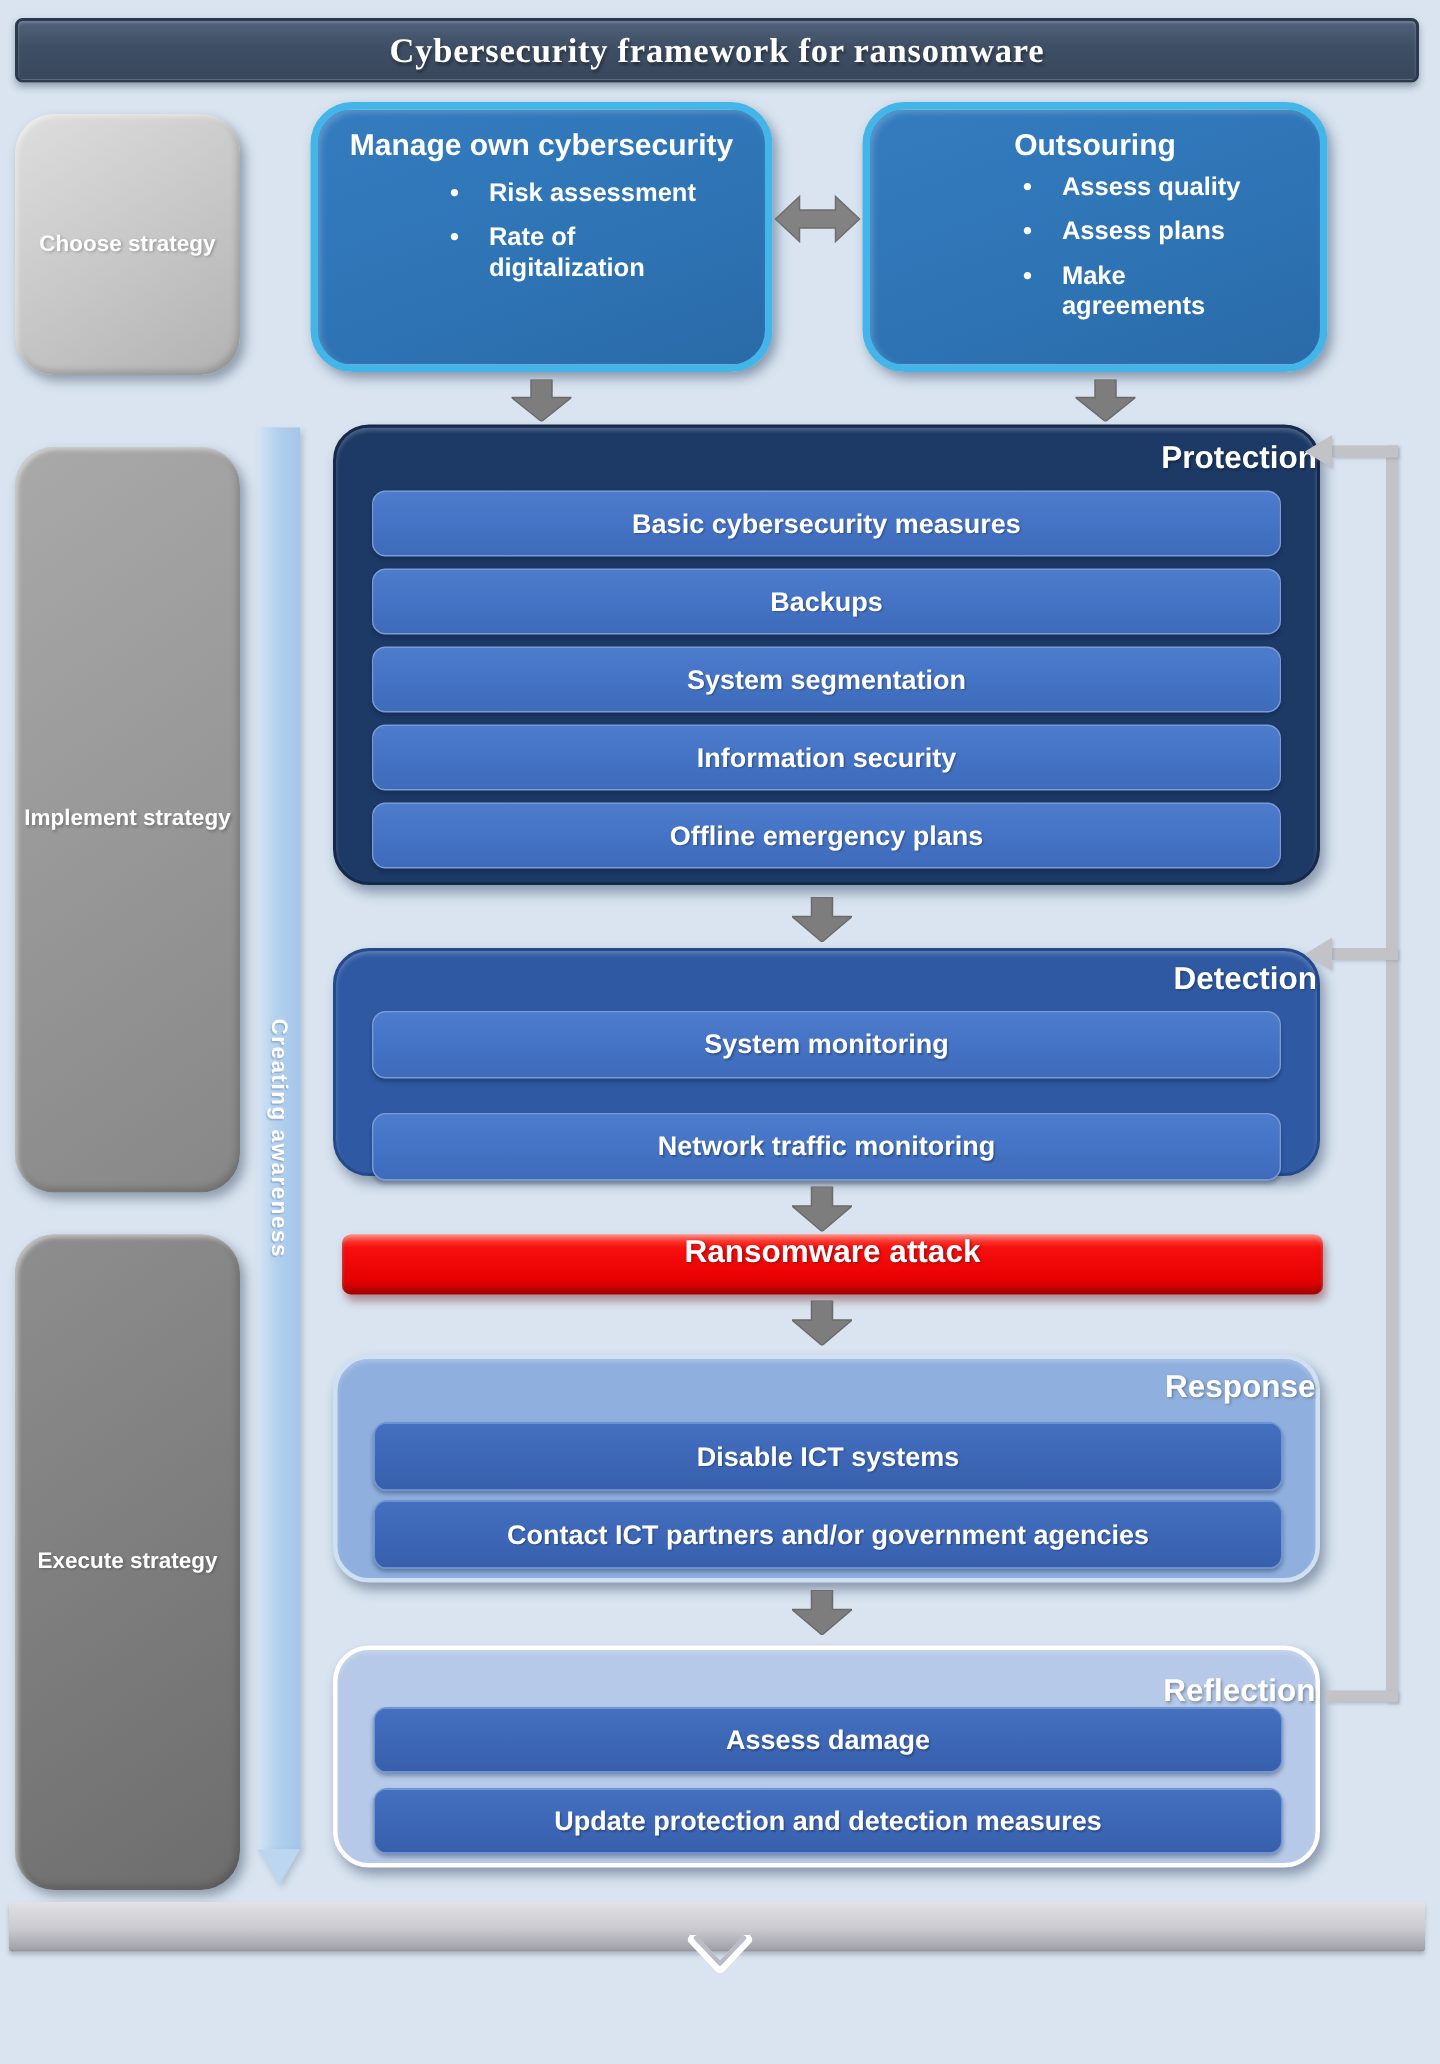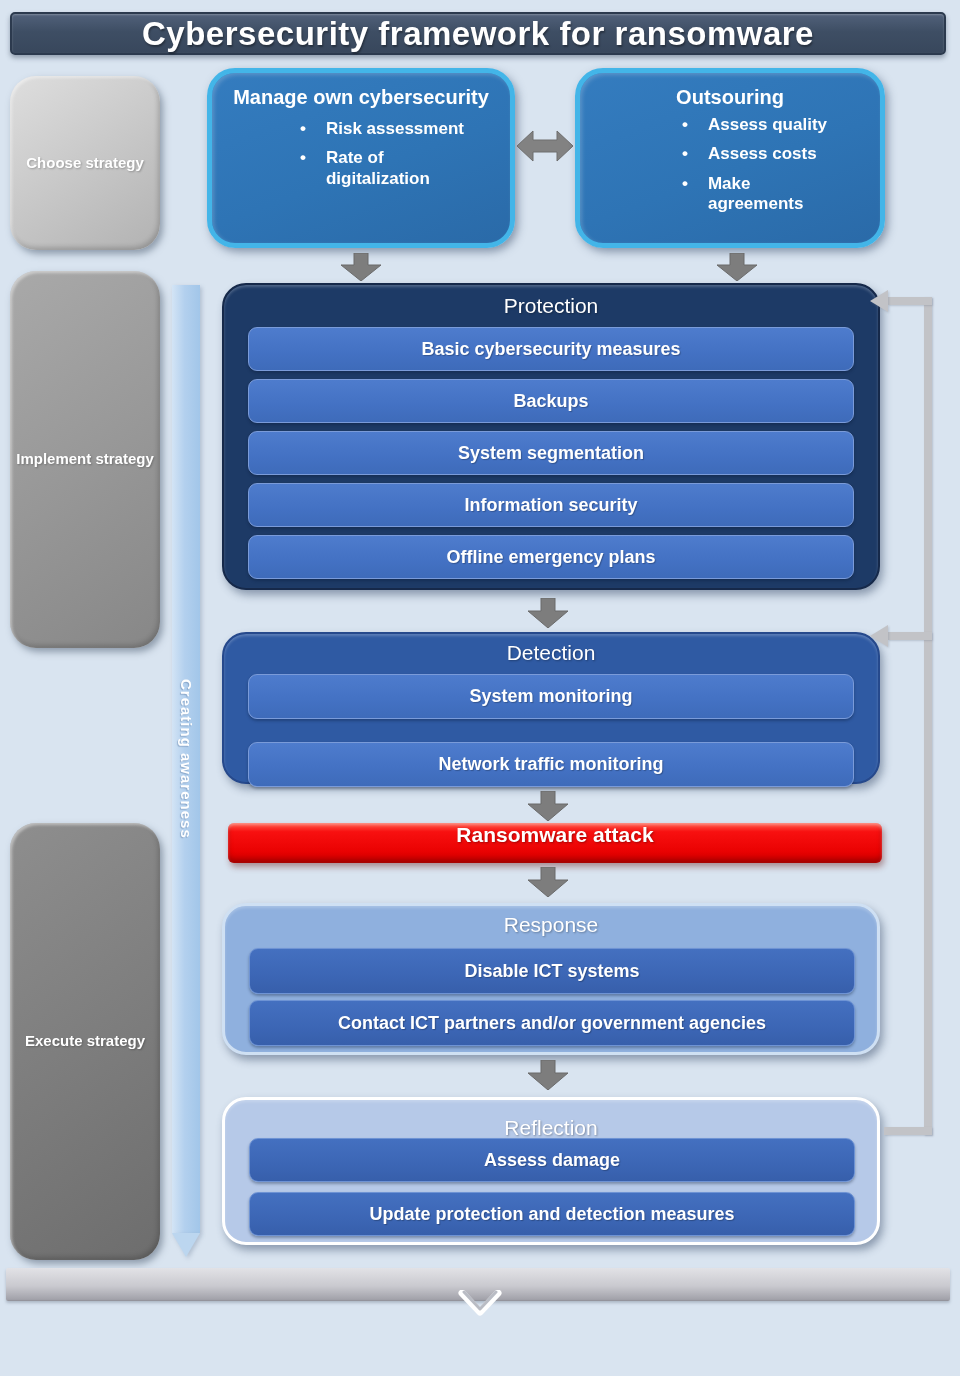--- a/index.html
+++ b/index.html
@@ -8,33 +8,33 @@
   .canvas { position:relative; width:960px; height:1376px; background:#d9e4f0; overflow:hidden; }
 
   
   .title-bar{
     position:absolute; left:10px; top:12px; width:936px; height:43px;
     background:linear-gradient(180deg,#51617a 0%,#3e4e64 45%,#38475c 100%);
     border:2px solid #2c3a4e; border-radius:5px;
     display:flex; align-items:center; justify-content:center;
     box-shadow:0 3px 5px rgba(60,75,95,.45), inset 0 1px 2px rgba(255,255,255,.25);
   }
-  .title-bar span{ color:#fff; font-weight:bold; font-size:33px; letter-spacing:.5px;
-    text-shadow:1px 2px 2px rgba(0,0,0,.35); }
+  .title-bar span{ color:#fff; font-weight:bold; font-size:23px; letter-spacing:.5px;
+    text-shadow:1px 2px 2px rgba(0,0,0,.35);font-family:Liberation Serif, serif; }
 
   
   .gray-box{
     position:absolute; left:10px; width:150px; border-radius:26px;
     display:flex; align-items:center; justify-content:center; text-align:center;
     color:#fff; font-weight:bold; font-size:15px; line-height:1.25;
     box-shadow:3px 4px 7px rgba(70,85,105,.5), inset 2px 2px 3px rgba(255,255,255,.45), inset -2px -3px 5px rgba(0,0,0,.18);
     text-shadow:1px 1px 2px rgba(0,0,0,.25);
   }
   .gray-light{ top:76px; height:174px; background:linear-gradient(145deg,#dedede,#b2b2b2); }
-  .gray-mid  { top:271px; height:377px; background:linear-gradient(145deg,#a9a9a9,#878787); }
+  .gray-mid  { top:298px; height:497px; background:linear-gradient(145deg,#a9a9a9,#878787); }
   .gray-dark { top:823px; height:437px; background:linear-gradient(145deg,#8e8e8e,#6d6d6d); }
 
   
   .awareness{
     position:absolute; left:172px; top:285px; width:28px; height:948px;
     background:linear-gradient(90deg,#d3e4f5 0%,#b3d0ee 45%,#a2c6e9 100%);
     display:flex; align-items:center; justify-content:center;
     box-shadow:2px 2px 4px rgba(90,110,140,.3);
   }
   .awareness span{
@@ -61,21 +61,21 @@
   .bullet-row .dot{ flex:0 0 auto; }
   .bullet-row .btxt{ max-width:140px; }
   .manage-box{ left:207px; width:308px; }
   .manage-box .bullets{ padding-left:88px; }
   .outsourcing-box{ left:575px; width:310px; }
   .outsourcing-box .bullets{ padding-left:102px; margin-top:6px; }
 
   
   .flow-box{ position:absolute; left:222px; width:658px; border-radius:24px;
     box-shadow:3px 5px 8px rgba(45,65,95,.45), inset 0 2px 3px rgba(255,255,255,.22); }
-  .flow-title{ display:block; text-align:center; color:#fff; font-weight:normal; font-size:21px;
+  .flow-title{ display:block; text-align:right; color:#fff; font-weight:bold; font-size:21px;
     text-shadow:1px 1px 2px rgba(0,0,0,.3); }
   .protection{ top:283px; height:307px; background:#1d3a66; border:2px solid #16294a; }
   .protection .flow-title{ margin-top:9px; }
   .detection{ top:632px; height:152px; background:#2f5aa3; border:2px solid #26498c; }
   .detection .flow-title{ margin-top:7px; }
   .response{ top:903px; height:152px; background:#8fb0de; border:3px solid #cfe0f3; }
   .response .flow-title{ margin-top:7px; }
   .reflection{ top:1097px; height:148px; background:#b6c9e8; border:3px solid #ffffff; }
   .reflection .flow-title{ margin-top:16px; }
 
@@ -174,21 +174,21 @@
 
   <div class="option-box outsourcing-box">
     <span class="opt-title">Outsouring</span>
     <div class="bullets">
       <div class="bullet-row">
         <span class="dot">•</span>
         <span class="btxt">Assess quality</span>
       </div>
       <div class="bullet-row">
         <span class="dot">•</span>
-        <span class="btxt">Assess costs</span>
+        <span class="btxt">Assess plans</span>
       </div>
       <div class="bullet-row">
         <span class="dot">•</span>
         <span class="btxt">Make agreements</span>
       </div>
     </div>
   </div>
 
   <svg class="arr" style="left:341px;top:253px;" width="40" height="28">
     <polygon points="13,0 27,0 27,12 40,12 20,28 0,12 13,12" fill="#7d7d7d" stroke="#6b6b6b" stroke-width="1"></polygon>

